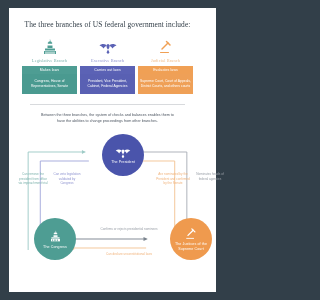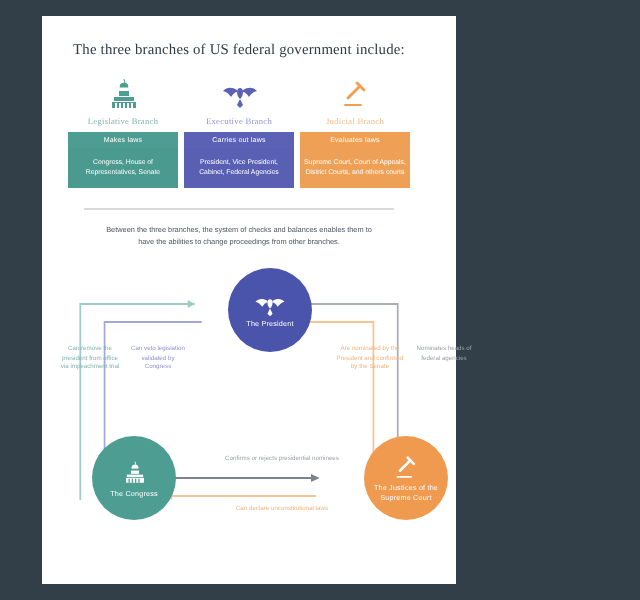--- a/index.html
+++ b/index.html
@@ -9,21 +9,20 @@
     font-family:"Liberation Sans", sans-serif;
   }
   .frame{
     position:absolute;left:0;top:0;width:225px;height:300px;
     background:#323f49;box-sizing:border-box;padding:8px 9px;
   }
   .card{
     position:relative;width:100%;height:100%;
     background:#ffffff;box-sizing:border-box;
     padding:10px 17px 6px 7px;
-    margin-left:12px;
   }
   .title{
     text-align:center;font-family:"Liberation Serif", serif;
     font-size:7.4px;color:#2f3b45;letter-spacing:.1px;
     margin:2px 0 8px 0;white-space:nowrap;
   }
 
   
   .branches{display:flex;gap:3px;padding:0 6px;}
   .col{flex:1;display:flex;flex-direction:column;align-items:stretch;}

